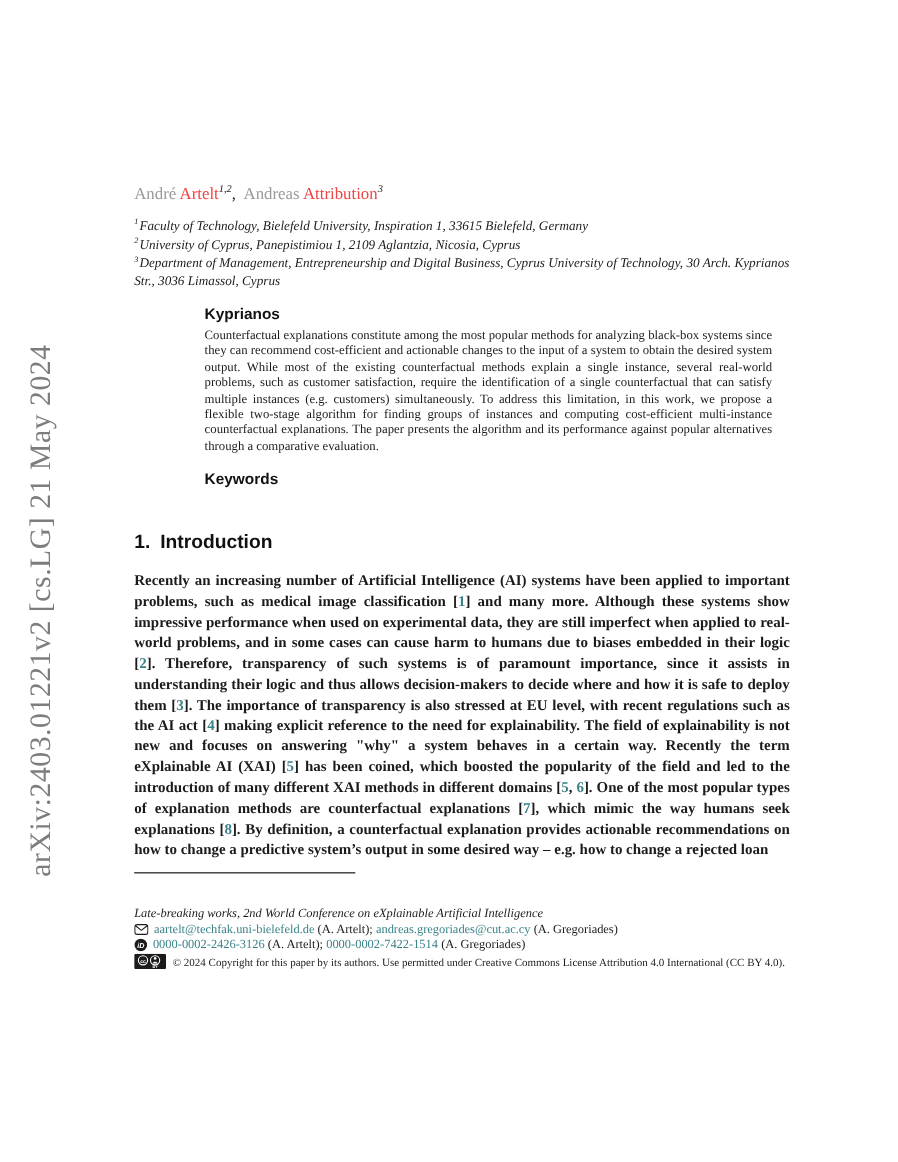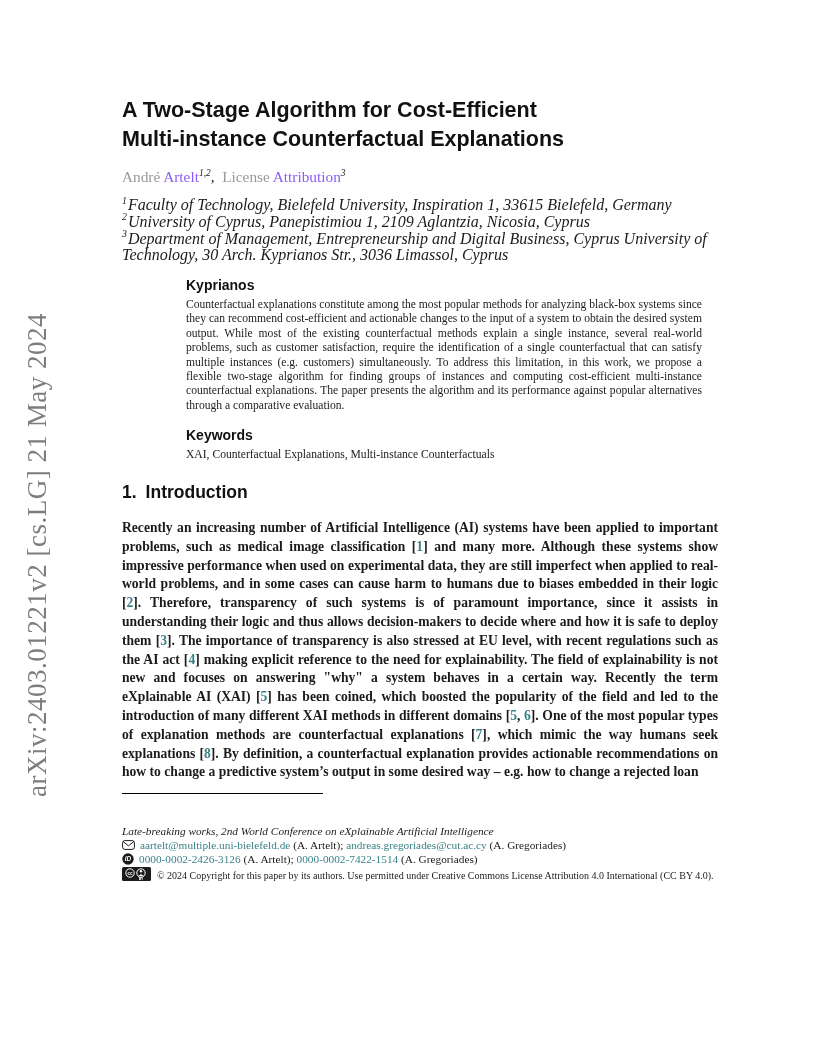--- a/index.html
+++ b/index.html
@@ -18,27 +18,27 @@
   .title {
     position:absolute; left:122px; top:96px; width:600px; margin:0;
     font-family:"Liberation Sans", sans-serif; font-weight:700;
     font-size:21.5px; line-height:29px; color:#111;
   }
   .authors {
     position:absolute; left:122px; top:168px; width:600px;
     font-size:15.3px;
   }
   .given { color:var(--author-given,#999); }
-  .family { color:#8b5cf6; }
+  .family { color:#ef4444; }
   .aff-sup, .sup {
     font-size:.62em; vertical-align:super; font-style:italic; line-height:0;
   }
   .affiliations {
     position:absolute; left:122px; top:197px; width:600px;
-    font-style:italic; font-size:16px; line-height:16.8px;
+    font-style:italic; font-size:12px; line-height:16.8px;
   }
   .affiliations .sup { margin-right:1px; }
   
   .abstract-block { position:absolute; left:186px; top:277px; width:532px; }
   .block-heading {
     margin:0 0 5px 0; font-family:"Liberation Sans", sans-serif;
     font-weight:700; font-size:14px; color:#111;
   }
   .abstract-text {
     margin:0 16px 14px 0; font-size:11.6px; line-height:14.4px; text-align:justify;
@@ -66,64 +66,59 @@
   .copyright-line { display:flex; align-items:center; gap:6px; margin-top:1px; }
   .copyright-text { font-size:10px; color:#1b1b1b; }
 </style>
 </head>
 <body>
 
 <div class="page">
 
   <div class="watermark">arXiv:2403.01221v2  [cs.LG]  21 May 2024</div>
 
-  <h1 class="title">
-    <span>A Two-Stage Algorithm for Cost-Efficient</span><br>
-    <span>Multi-instance Counterfactual Explanations</span>
-  </h1>
 
   <div class="authors">
     <span class="given">André</span>
     <span class="family">Artelt</span><span class="sup">1,2</span><span>,</span>&nbsp;
-    <span class="given">License</span>
+    <span class="given">Andreas</span>
     <span class="family">Attribution</span><span class="sup">3</span>
   </div>
 
   <div class="affiliations">
     <div><span class="sup">1</span><span>Faculty of Technology, Bielefeld University, Inspiration 1, 33615 Bielefeld, Germany</span></div>
     <div><span class="sup">2</span><span>University of Cyprus, Panepistimiou 1, 2109 Aglantzia, Nicosia, Cyprus</span></div>
     <div><span class="sup">3</span><span>Department of Management, Entrepreneurship and Digital Business, Cyprus University of Technology, 30 Arch. Kyprianos Str., 3036 Limassol, Cyprus</span></div>
   </div>
 
   <section class="abstract-block">
     <h3 class="block-heading">Kyprianos</h3>
     <p class="abstract-text">Counterfactual explanations constitute among the most popular methods for analyzing black-box systems since they can recommend cost-efficient and actionable changes to the input of a system to obtain the desired system output. While most of the existing counterfactual methods explain a single instance, several real-world problems, such as customer satisfaction, require the identification of a single counterfactual that can satisfy multiple instances (e.g. customers) simultaneously. To address this limitation, in this work, we propose a flexible two-stage algorithm for finding groups of instances and computing cost-efficient multi-instance counterfactual explanations. The paper presents the algorithm and its performance against popular alternatives through a comparative evaluation.</p>
     <h3 class="block-heading">Keywords</h3>
-    <p class="keywords-text">XAI, Counterfactual Explanations, Multi-instance Counterfactuals</p>
   </section>
 
   <h2 class="section-heading">
     <span class="sec-num">1.</span><span>Introduction</span>
   </h2>
 
   <p class="body-par"><span>Recently an increasing number of Artificial Intelligence (AI) systems have been applied to important problems, such as medical image classification  [</span><span class="cite">1</span><span>] and many more. Although these systems show impressive performance when used on experimental data, they are still imperfect when applied to real-world problems, and in some cases can cause harm to humans due to biases embedded in their logic  [</span><span class="cite">2</span><span>]. Therefore, transparency of such systems is of paramount importance, since it assists in understanding their logic and thus allows decision-makers to decide where and how it is safe to deploy them [</span><span class="cite">3</span><span>]. The importance of transparency is also stressed at EU level, with recent regulations such as the AI act [</span><span class="cite">4</span><span>] making explicit reference to the need for explainability. The field of explainability is not new and focuses on answering "why" a system behaves in a certain way. Recently the term eXplainable AI (XAI) [</span><span class="cite">5</span><span>] has been coined, which boosted the popularity of the field and led to the introduction of many different XAI methods in different domains  [</span><span class="cite">5</span><span>, </span><span class="cite">6</span><span>]. One of the most popular types of explanation methods are counterfactual explanations [</span><span class="cite">7</span><span>], which mimic the way humans seek explanations [</span><span class="cite">8</span><span>]. By definition, a counterfactual explanation provides actionable recommendations on how to change a predictive system’s output in some desired way – e.g. how to change a rejected loan</span></p>
 
   <footer class="footnote">
     <div class="footnote-rule"></div>
     <div class="conference">Late-breaking works, 2nd World Conference on eXplainable Artificial Intelligence</div>
 
     <div class="fn-line">
       <span class="icon">
         <svg width="13" height="10" viewBox="0 0 13 10">
             <rect x="0.6" y="0.6" width="11.8" height="8.8" rx="2.2" fill="none" stroke="#1b1b1b" stroke-width="1"></rect>
             <path d="M1.2 1.6 L6.5 5.8 L11.8 1.6" fill="none" stroke="#1b1b1b" stroke-width="1"></path>
           </svg>
       </span>
       <span>
-        <a class="link">aartelt@multiple.uni-bielefeld.de</a>
+        <a class="link">aartelt@techfak.uni-bielefeld.de</a>
         <span>(A. Artelt);</span>
         <a class="link">andreas.gregoriades@cut.ac.cy</a>
         <span>(A. Gregoriades)</span>
       </span>
     </div>
 
     <div class="fn-line">
       <span class="icon">
         <svg width="12" height="12" viewBox="0 0 12 12">
             <circle cx="6" cy="6" r="5.7" fill="#1b1b1b"></circle>

